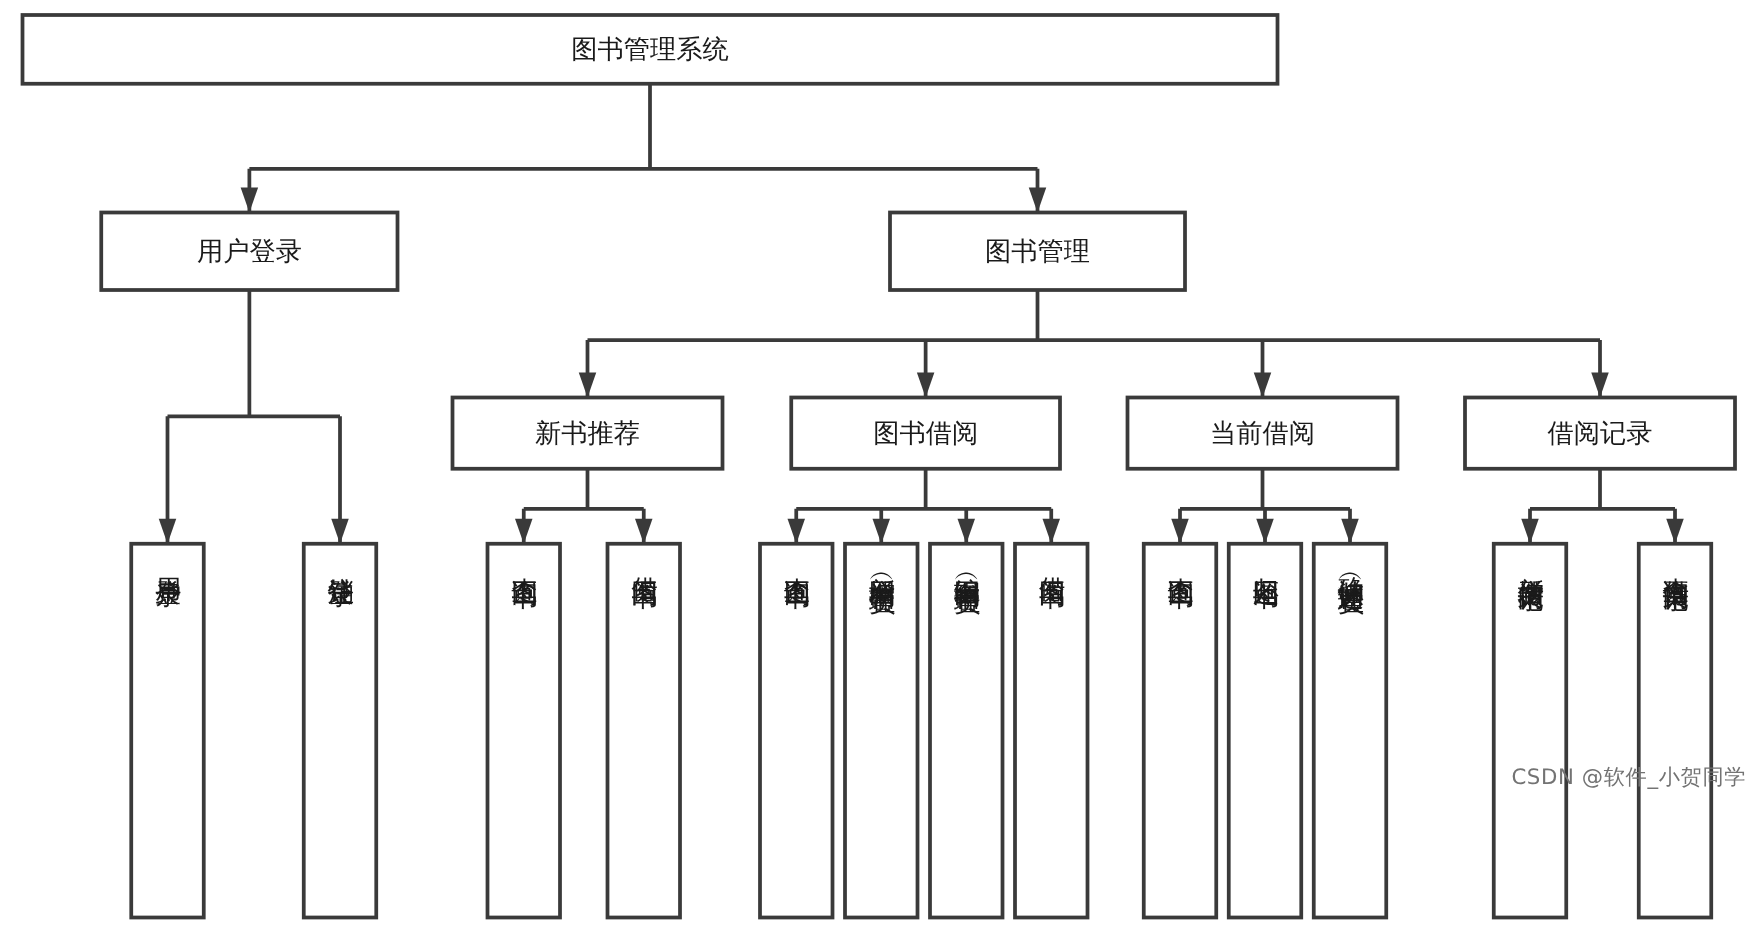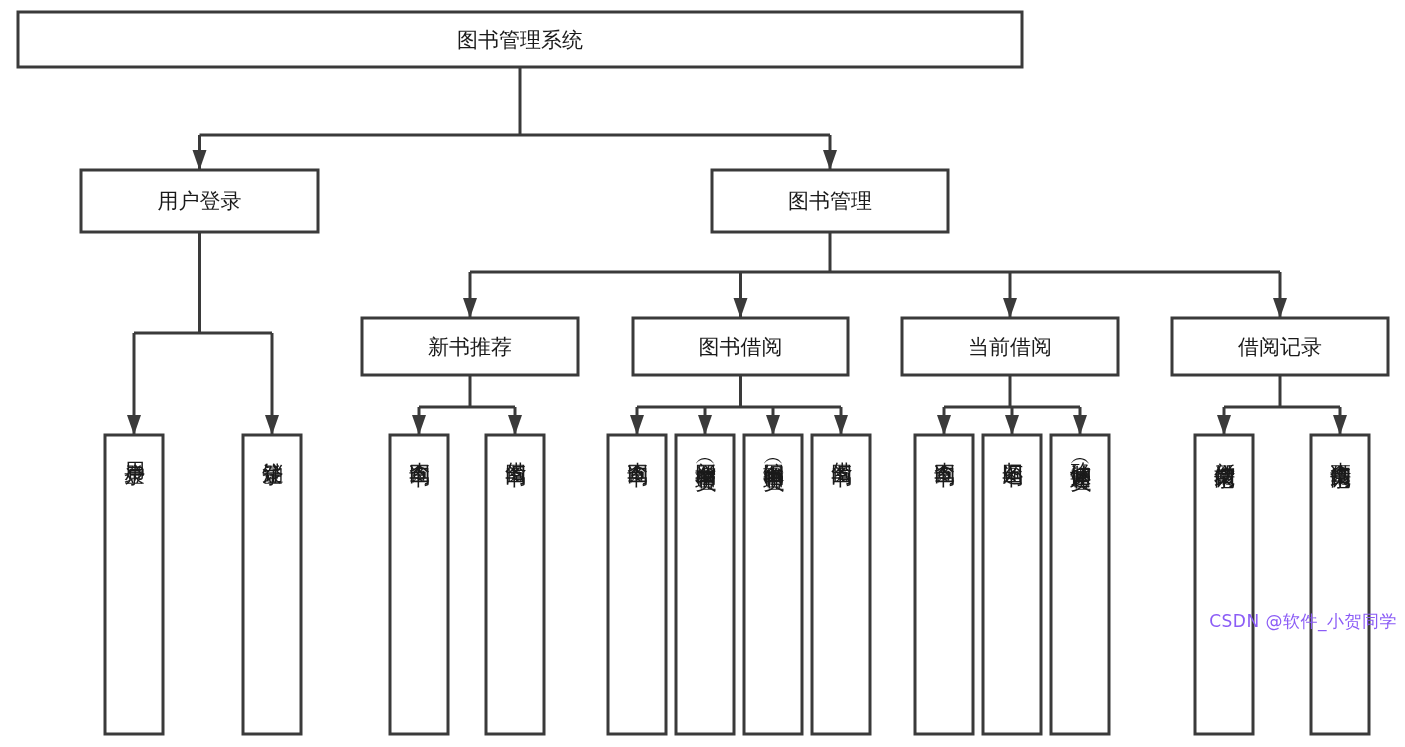--- a/index.html
+++ b/index.html
@@ -71,21 +71,21 @@
     color: #1a1a1a;
     letter-spacing: 1.5px;
     white-space: nowrap;
   }
   .watermark {
     position: absolute;
     right: 8px;
     bottom: 6px;
     font-family: "DejaVu Sans", "Liberation Sans", sans-serif;
     font-size: 17px;
-    color: #8b5cf6;
+    color: #737373;
     letter-spacing: 0.5px;
     white-space: nowrap;
   }
 </style>
 </head>
 <body>
 
 <div id="diagram-root">
 
   <svg id="tree-svg" viewBox="0 0 1405 747">

